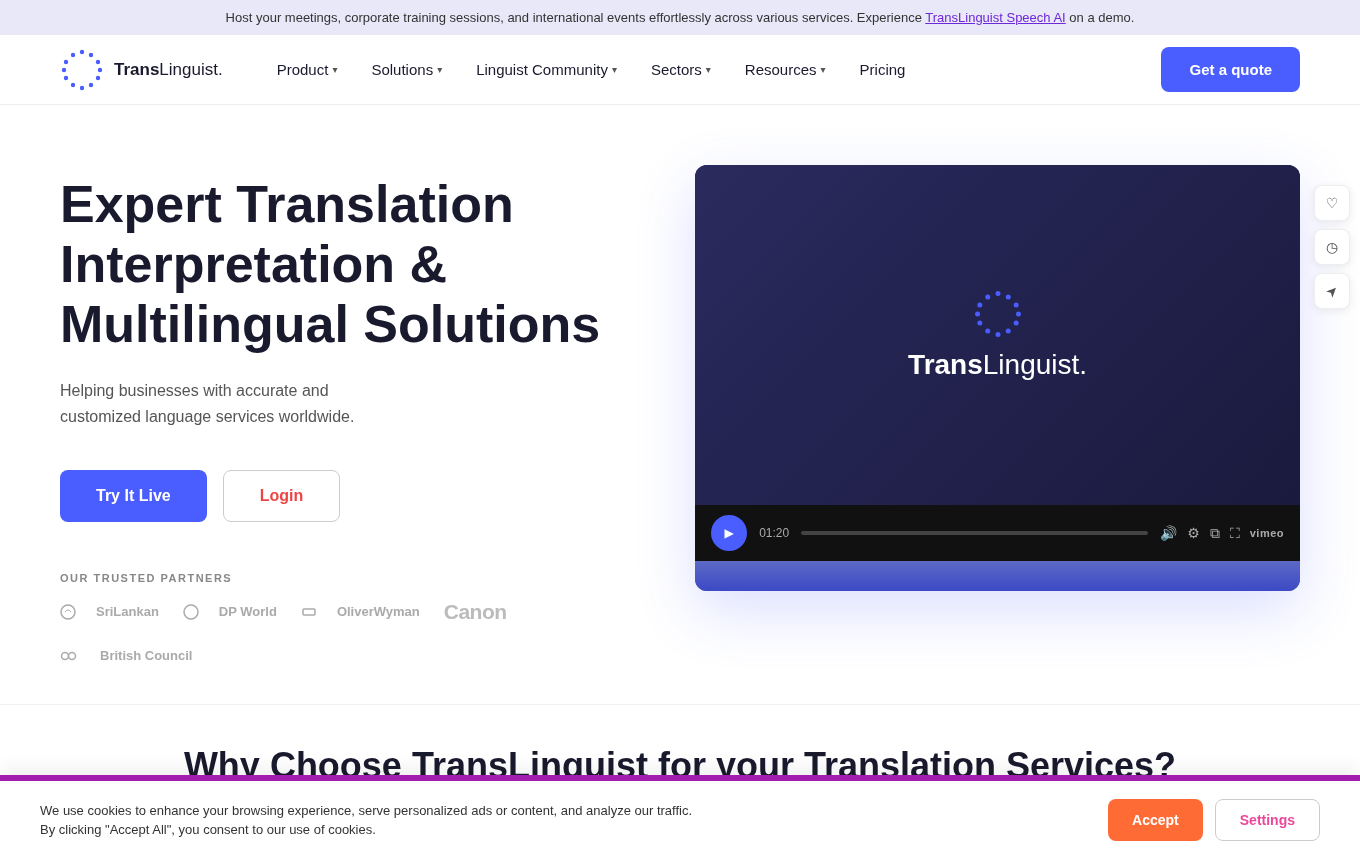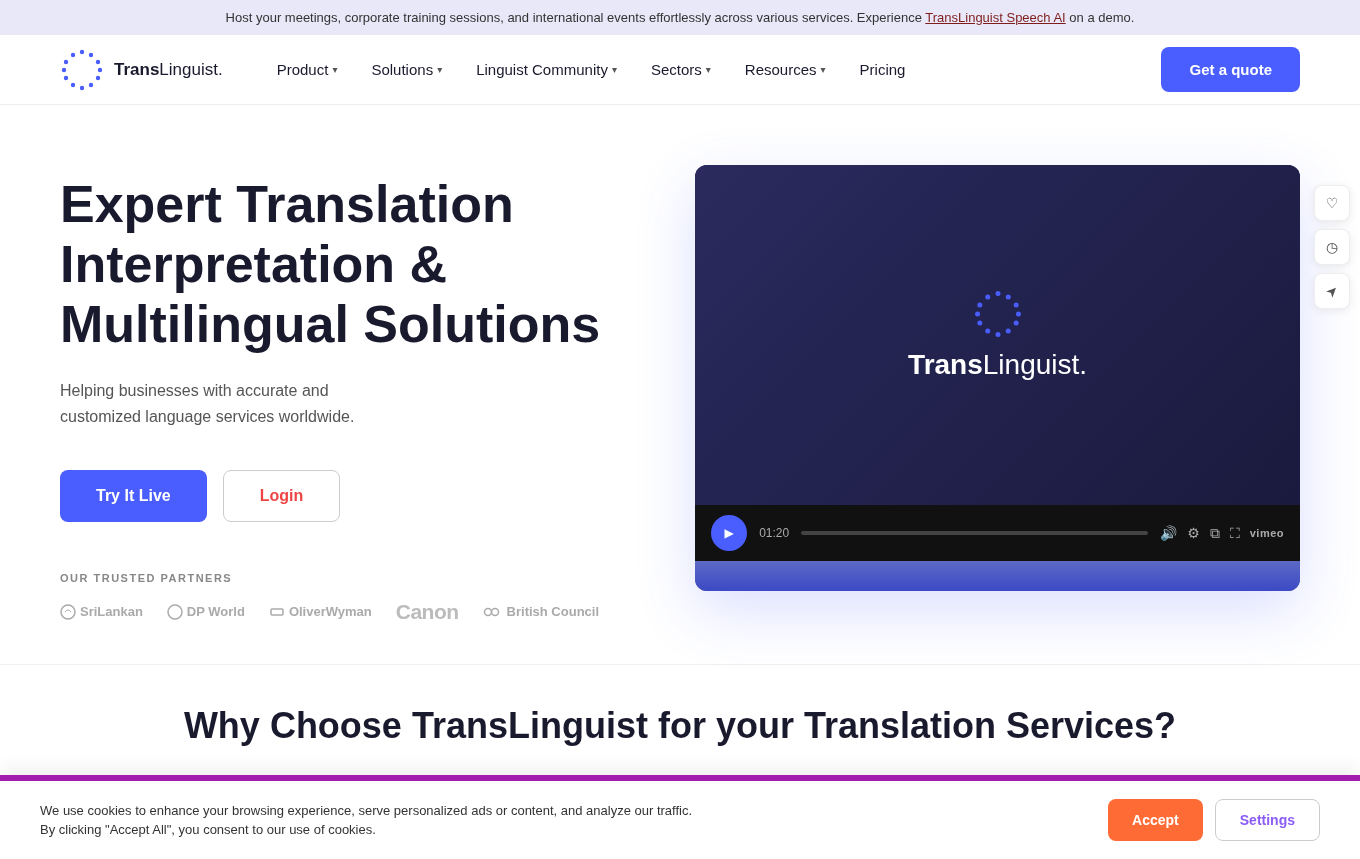--- a/index.html
+++ b/index.html
@@ -6,21 +6,21 @@
     body { font-family: -apple-system, BlinkMacSystemFont, 'Segoe UI', sans-serif; background: #fff; color: #1a1a2e; overflow-x: hidden; }
 
     
     .top-banner {
       background: #e8e8f8;
       text-align: center;
       padding: 10px 20px;
       font-size: 13px;
       color: #333;
     }
-    .top-banner a { color: #7f1d1d; text-decoration: underline; }
+    .top-banner a { color: #6d28d9; text-decoration: underline; }
 
     
     .navbar {
       display: flex;
       align-items: center;
       padding: 0 60px;
       height: 70px;
       border-bottom: 1px solid #eee;
       background: #fff;
     }
@@ -143,21 +143,21 @@
       align-items: center;
       gap: 24px;
       flex-wrap: wrap;
     }
     .partner-logo {
       font-size: 13px;
       font-weight: 600;
       color: #aaa;
       display: flex;
       align-items: center;
-      gap: 4px;
+      gap: 20px;
     }
 
     
     .hero-right {
       flex: 1;
       position: relative;
       display: flex;
       align-items: flex-start;
     }
     .video-container {
@@ -304,21 +304,21 @@
       color: #fff;
       border: none;
       border-radius: 8px;
       padding: 12px 24px;
       font-size: 14px;
       font-weight: 600;
       cursor: pointer;
     }
     .btn-settings {
       background: #fff;
-      color: #8b5cf6;
+      color: #ec4899;
       border: 1.5px solid #ccc;
       border-radius: 8px;
       padding: 12px 24px;
       font-size: 14px;
       font-weight: 600;
       cursor: pointer;
     }
 
     
     .dots-svg circle { fill: #4a5eff; }

